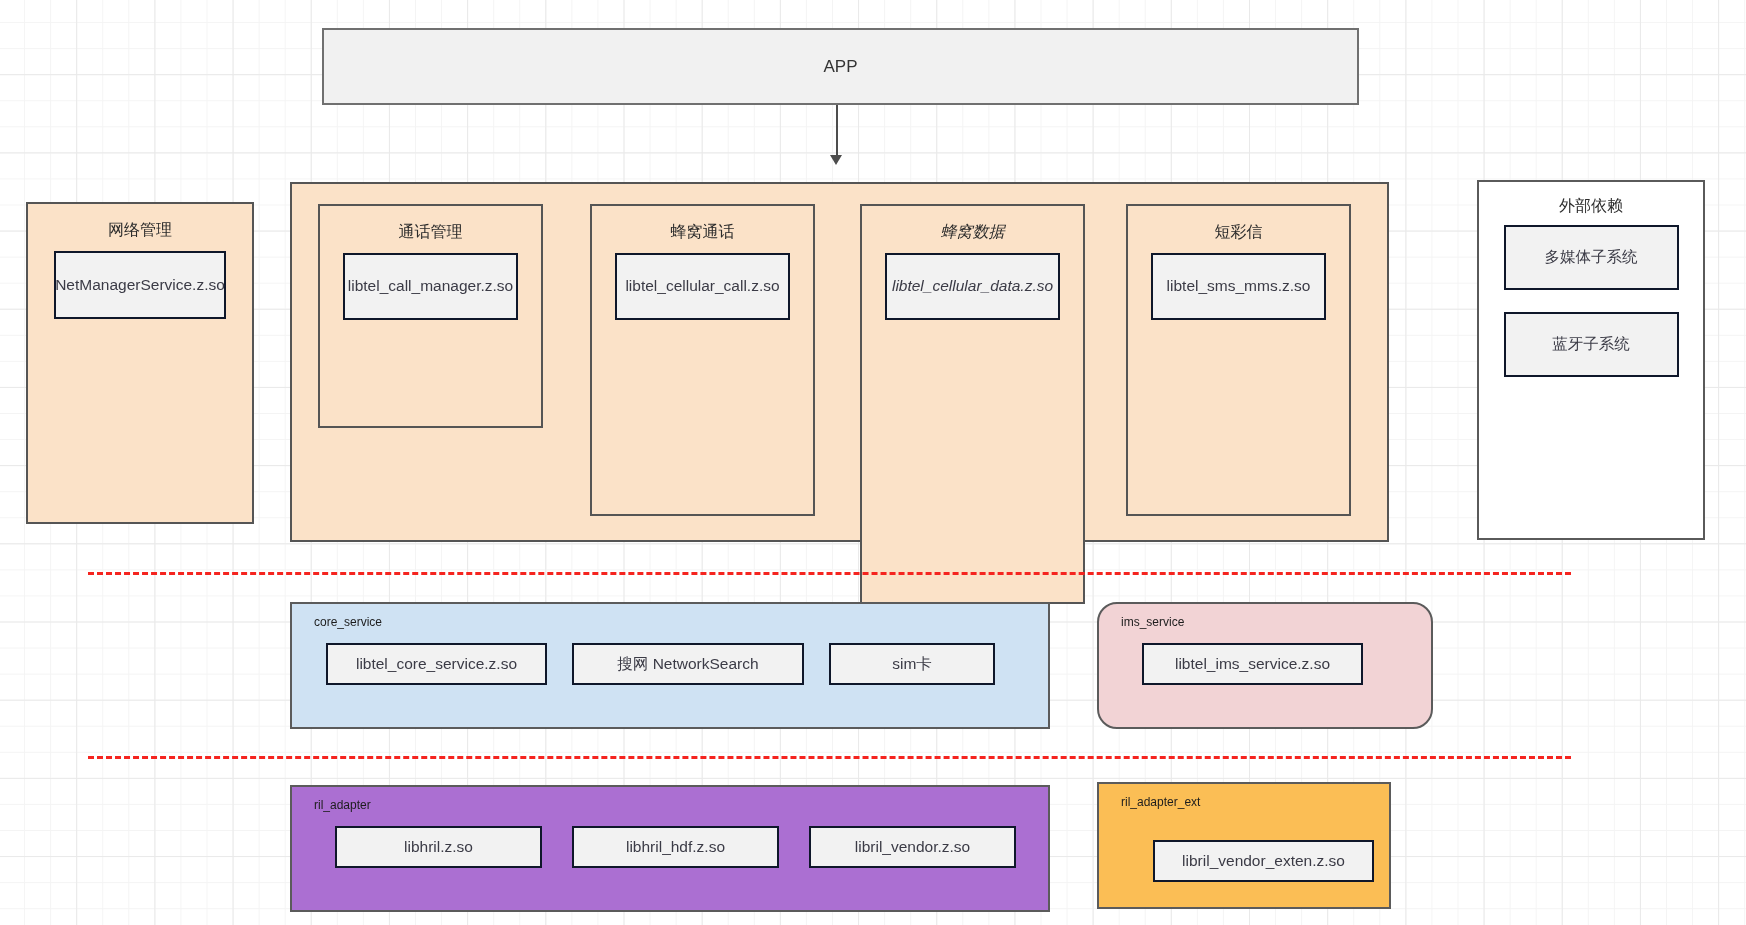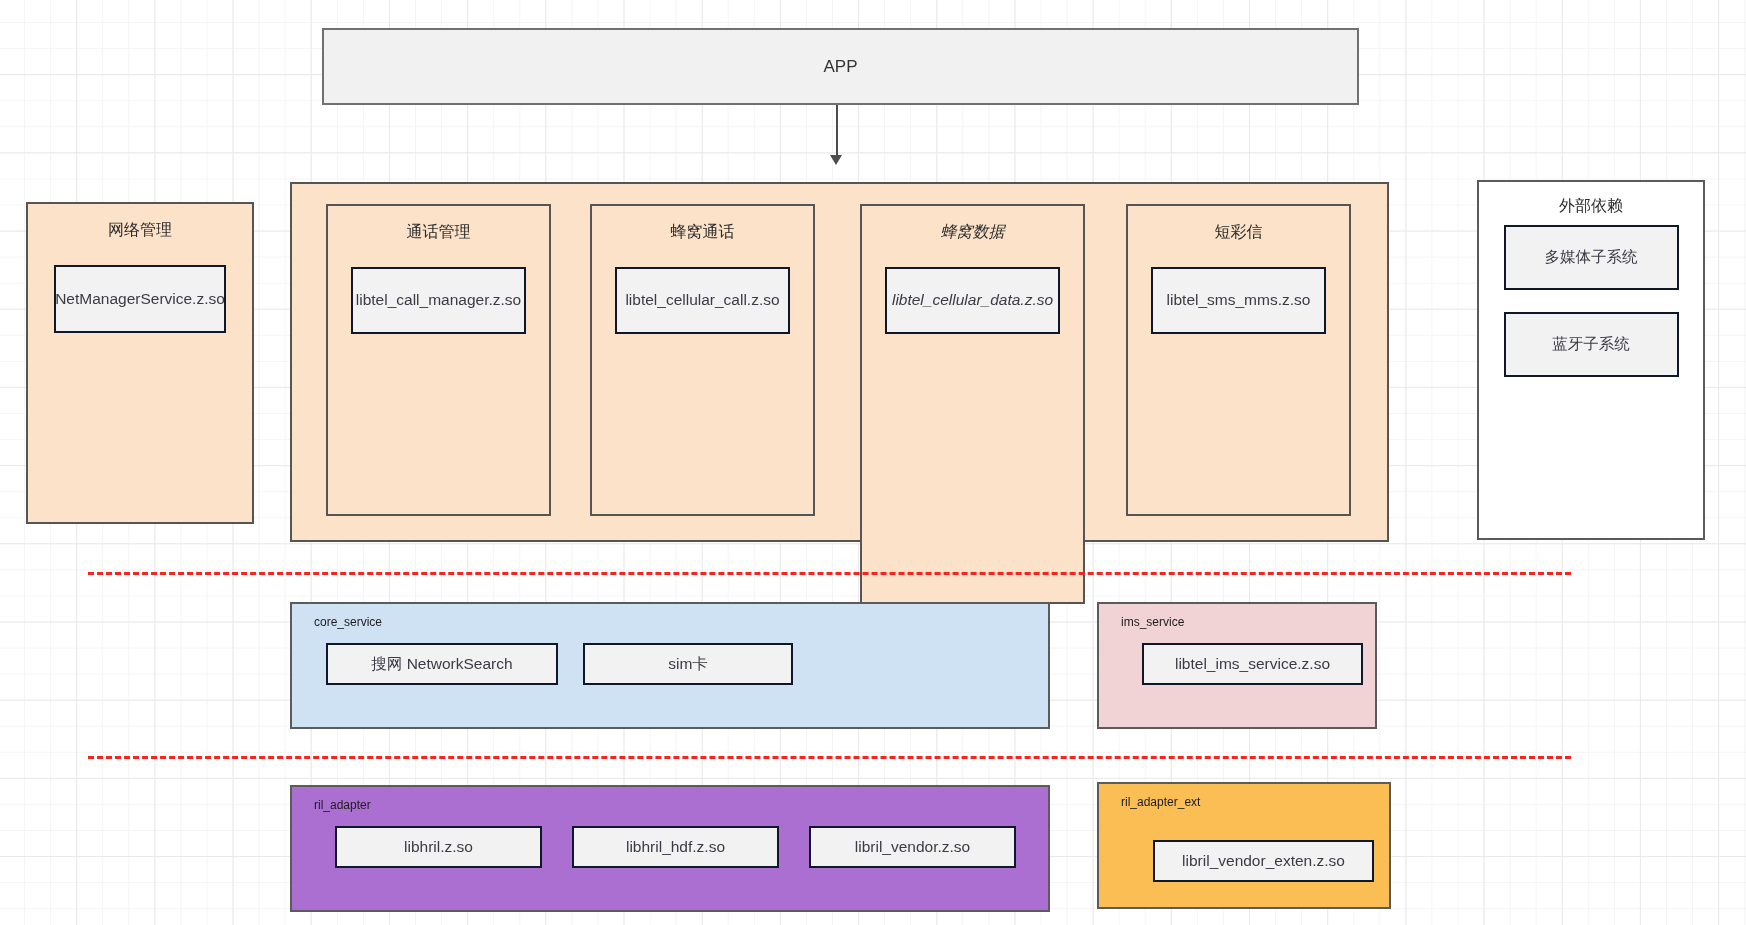--- a/index.html
+++ b/index.html
@@ -68,21 +68,21 @@
   .orange-sub {
     background: #fbe2c8;
     border: 2px solid #555555;
     flex-direction: column;
     align-items: center;
   }
   .sub-title {
     font-size: 16px;
     color: #2b2b2b;
     margin-top: 16px;
-    margin-bottom: 24px;
+    margin-bottom: 10px;
     text-align: center;
   }
 
   
   .ext-group {
     background: #ffffff;
     border: 2px solid #5a5a5a;
     flex-direction: column;
     align-items: center;
   }
@@ -151,21 +151,21 @@
 
   <div class="box orange-sub" style="left:26px; top:202px; width:228px; height:322px;">
     <div class="sub-title">网络管理</div>
     <div class="box chip" style="position:relative; left:0; top:0; width:172px; height:68px;">
       <span>NetManagerService.z.so</span>
     </div>
   </div>
 
   <div class="box orange-group" style="left:290px; top:182px; width:1099px; height:360px;"></div>
 
-  <div class="box orange-sub" style="left:326px; top:204px; width:225px; height:312px;">
+  <div class="box orange-sub" style="left:318px; top:204px; width:225px; height:224px;">
     <div class="sub-title">通话管理</div>
     <div class="box chip" style="position:relative; width:175px; height:67px;">
       <span>libtel_call_manager.z.so</span>
     </div>
   </div>
 
   <div class="box orange-sub" style="left:590px; top:204px; width:225px; height:312px;">
     <div class="sub-title">蜂窝通话</div>
     <div class="box chip" style="position:relative; width:175px; height:67px;">
       <span>libtel_cellular_call.z.so</span>
@@ -194,30 +194,33 @@
     <div class="box chip" style="position:relative; width:175px; height:65px; margin-bottom:22px;">
       <span>蓝牙子系统</span>
     </div>
   </div>
 
   <div class="dashed-sep" style="left:88px; top:572px; width:1483px;"></div>
 
   <div class="box band band-core" style="left:290px; top:602px; width:760px; height:127px;">
     <div class="band-title">core_service</div>
     <div class="band-row" style="margin-top:14px; padding-left:34px; gap:25px;">
+      <div class="box chip" style="position:relative; width:221px;">
+        <span>libtel_core_service.z.so</span>
+      </div>
       <div class="box chip" style="position:relative; width:232px;">
         <span>搜网 NetworkSearch</span>
       </div>
-      <div class="box chip" style="position:relative; width:210px;">
+      <div class="box chip" style="position:relative; width:166px;">
         <span>sim卡</span>
       </div>
     </div>
   </div>
 
-  <div class="box band band-ims" style="left:1097px; top:602px; width:280px; height:127px;">
+  <div class="box band band-ims" style="left:1097px; top:602px; width:336px; height:127px;border-radius:20px;">
     <div class="band-title">ims_service</div>
     <div class="band-row" style="margin-top:14px; padding-left:43px;">
       <div class="box chip" style="position:relative; width:221px;">
         <span>libtel_ims_service.z.so</span>
       </div>
     </div>
   </div>
 
   <div class="dashed-sep" style="left:88px; top:756px; width:1483px;"></div>
 

